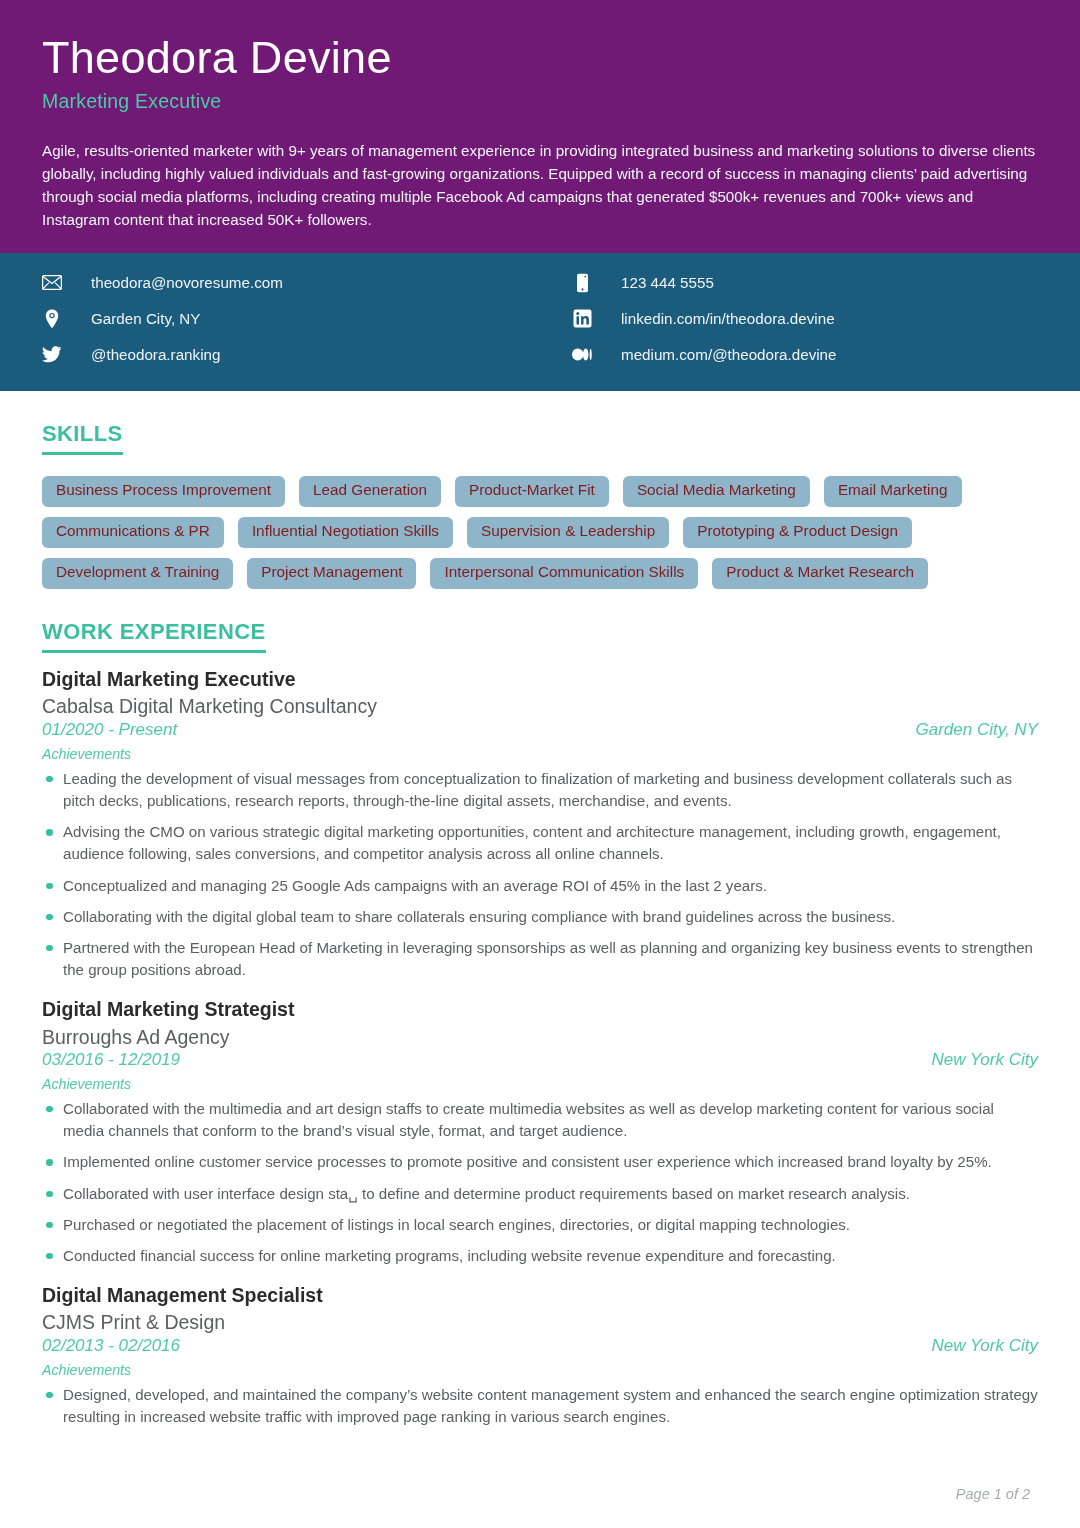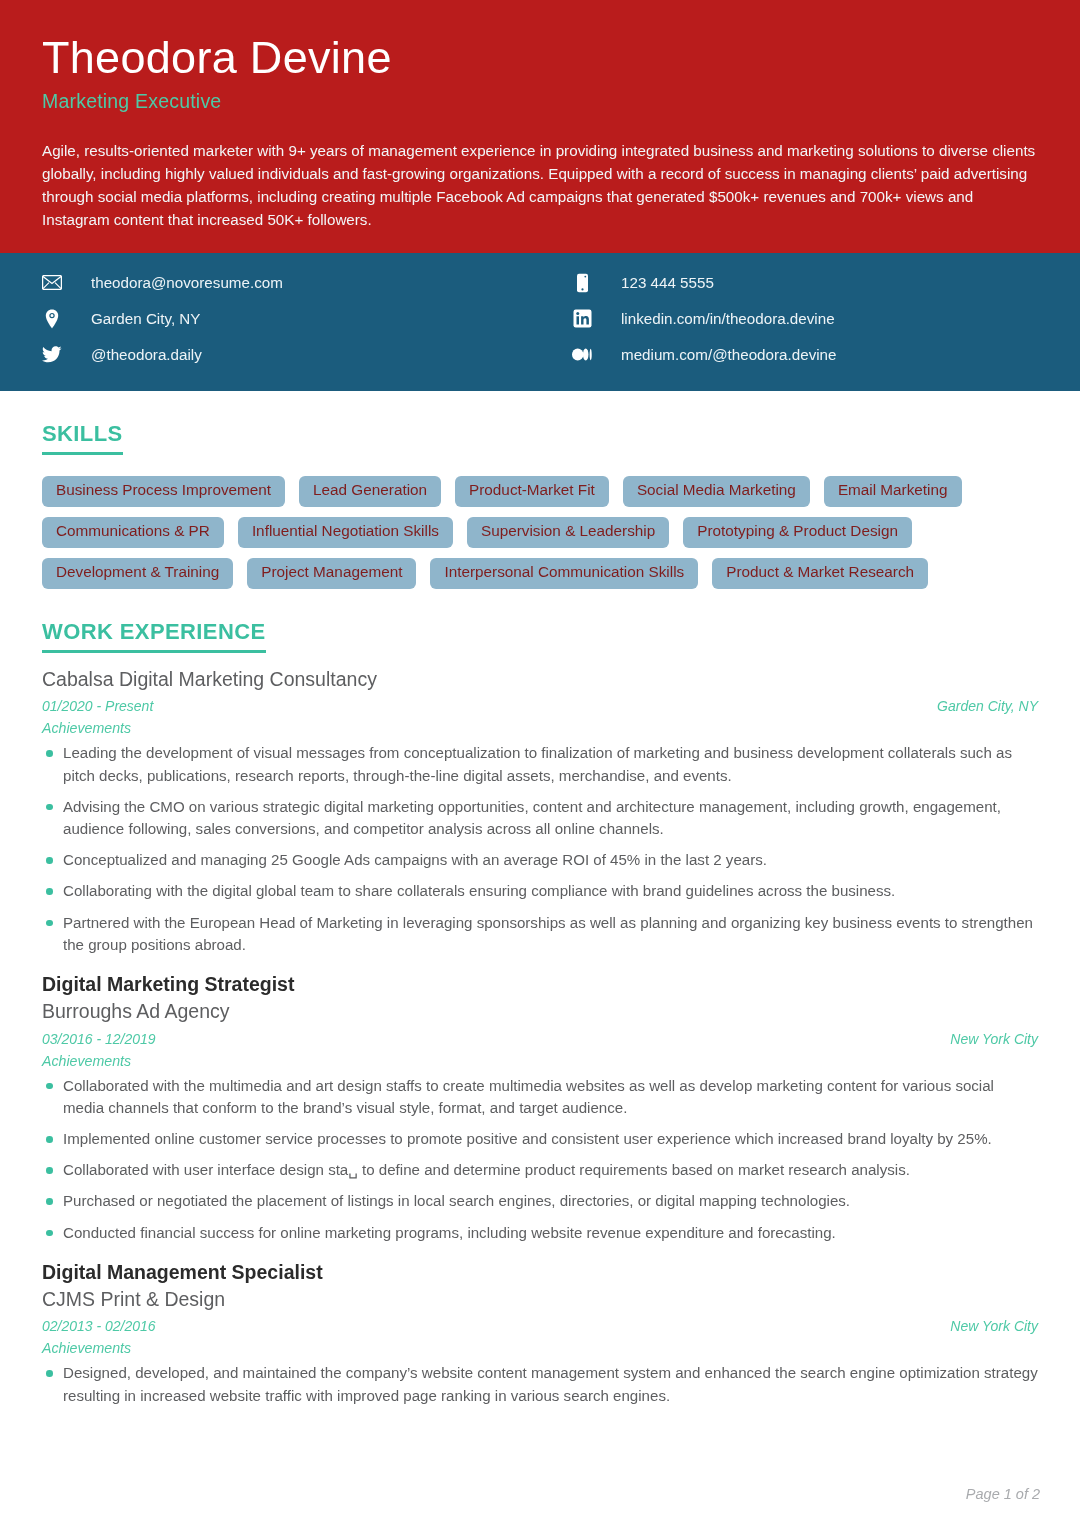--- a/index.html
+++ b/index.html
@@ -12,21 +12,21 @@
     width: 1080px;
     height: 1528px;
     font-family: "Liberation Sans", sans-serif;
     color: #58595b;
     position: relative;
     overflow: hidden;
   }
 
   
   .header-band {
-    background: #b91c1c;
+    background: #701a75;
     padding: 34px 42px 22px 42px;
   }
   .full-name {
     font-size: 45px;
     font-weight: 300;
     letter-spacing: 0.3px;
     color: #ffffff;
     line-height: 1.08;
     margin: 0;
   }
@@ -126,23 +126,22 @@
     font-size: 19.5px;
     font-weight: 300;
     color: #5d5e60;
     margin: 2px 0 0 0;
     line-height: 1.3;
   }
   .job-meta {
     display: flex;
     justify-content: space-between;
     align-items: baseline;
-    margin-top: 6px;
     font-style: italic;
-    font-size: 14px;
+    font-size: 17px;
     color: #4ec9a6;
   }
   .job-achievements-label {
     font-style: italic;
     font-size: 14.2px;
     color: #4ec9a6;
     margin-top: 6px;
   }
   .bullets {
     list-style: none;
@@ -165,21 +164,21 @@
     top: 8px;
     width: 6.5px;
     height: 6.5px;
     border-radius: 50%;
     background: #3bbfa0;
   }
 
   
   .page-footer {
     position: absolute;
-    right: 40px;
+    right: 50px;
     bottom: 26px;
     font-style: italic;
     font-size: 14.5px;
     color: #a9abae;
     font-weight: 300;
   }
 </style>
 </head>
 <body>
 
@@ -234,21 +233,21 @@
     </span>
     <span>linkedin.com/in/theodora.devine</span>
   </div>
 
   <div class="contact-item">
     <span class="contact-icon">
       <svg width="20" height="17" viewBox="0 0 20 17">
           <path d="M19.6 2.2 c-0.7 0.32-1.5 0.54-2.3 0.64 c0.83-0.5 1.46-1.29 1.76-2.23 c-0.78 0.46-1.64 0.8-2.55 0.98 C15.78 0.82 14.73 0.33 13.57 0.33 c-2.23 0-4.04 1.81-4.04 4.04 c0 0.32 0.04 0.63 0.1 0.92 C6.28 5.13 3.3 3.52 1.31 1.07 C0.96 1.66 0.76 2.35 0.76 3.09 c0 1.4 0.71 2.64 1.8 3.36 c-0.66-0.02-1.29-0.2-1.83-0.5 v0.05 c0 1.96 1.39 3.59 3.24 3.96 c-0.34 0.09-0.7 0.14-1.06 0.14 c-0.26 0-0.52-0.03-0.76-0.07 c0.51 1.6 2 2.77 3.76 2.8 c-1.38 1.08-3.12 1.72-5 1.72 c-0.32 0-0.65-0.02-0.96-0.06 C1.73 15.65 3.84 16.3 6.1 16.3 c7.36 0 11.38-6.09 11.38-11.38 l-0.01-0.52 C18.25 3.83 18.99 3.07 19.6 2.2 z" fill="#ffffff"></path>
         </svg>
     </span>
-    <span>@theodora.daily</span>
+    <span>@theodora.ranking</span>
   </div>
 
   <div class="contact-item">
     <span class="contact-icon">
       <svg width="21" height="13" viewBox="0 0 21 13">
           <ellipse cx="6" cy="6.5" rx="6" ry="6.3" fill="#ffffff"></ellipse>
           <ellipse cx="14.4" cy="6.5" rx="2.9" ry="6.3" fill="#ffffff"></ellipse>
           <ellipse cx="19.6" cy="6.5" rx="1.1" ry="6.1" fill="#ffffff"></ellipse>
         </svg>
     </span>
@@ -287,20 +286,21 @@
 
     </div>
   </div>
 
   <div class="section">
     <div class="section-title">WORK EXPERIENCE</div>
 
     <div class="experience-list">
 
       <div class="job">
+        <div class="job-role">Digital Marketing Executive</div>
         <div class="job-company">Cabalsa Digital Marketing Consultancy</div>
         <div class="job-meta">
           <span>01/2020 - Present</span>
           <span>Garden City, NY</span>
         </div>
         <div class="job-achievements-label">Achievements</div>
         <ul class="bullets">
           <li class="bullet">Leading the development of visual messages from conceptualization to finalization of marketing and business development collaterals such as pitch decks, publications, research reports, through-the-line digital assets, merchandise, and events.</li>
           <li class="bullet">Advising the CMO on various strategic digital marketing opportunities, content and architecture management, including growth, engagement, audience following, sales conversions, and competitor analysis across all online channels.</li>
           <li class="bullet">Conceptualized and managing 25 Google Ads campaigns with an average ROI of 45% in the last 2 years.</li>

